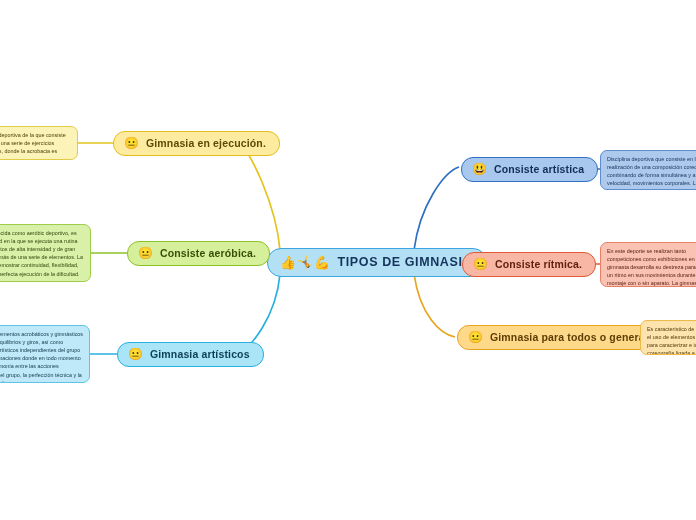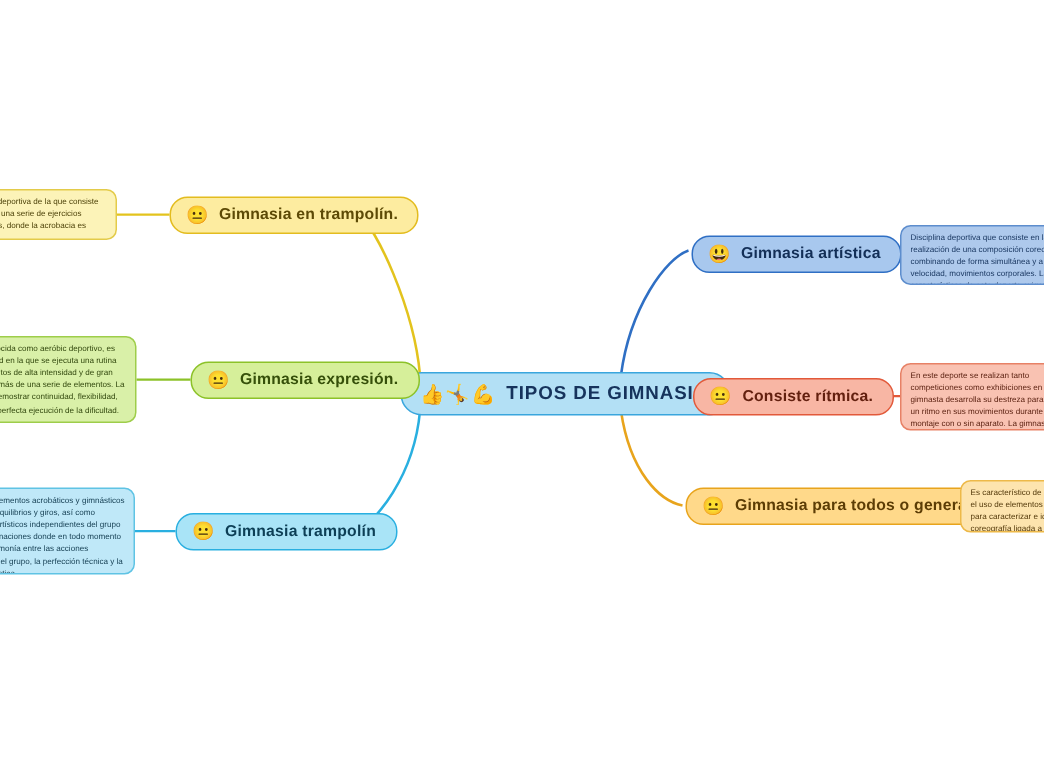--- a/index.html
+++ b/index.html
@@ -132,36 +132,36 @@
     <line x1="614" y1="337" x2="640" y2="337" stroke="#e8a41c" stroke-width="1.5"></line>
   </svg>
 
   <div class="central-node" style="left:267px; top:248px;">
     <span class="emoji-row">👍🤸💪</span>
     <span class="ctitle">TIPOS DE GIMNASIA</span>
   </div>
 
   <div class="branch-node n-yellow" style="left:113px; top:131px;">
     <span class="bemoji">😐</span>
-    <span class="blabel">Gimnasia en trampolín.</span>
+    <span class="blabel">Gimnasia en ejecución.</span>
   </div>
 
   <div class="branch-node n-green" style="left:127px; top:241px;">
     <span class="bemoji">😐</span>
-    <span class="blabel">Gimnasia expresión.</span>
+    <span class="blabel">Consiste aeróbica.</span>
   </div>
 
   <div class="branch-node n-cyan" style="left:117px; top:342px;">
     <span class="bemoji">😐</span>
-    <span class="blabel">Gimnasia trampolín</span>
+    <span class="blabel">Gimnasia artísticos</span>
   </div>
 
   <div class="branch-node n-blue" style="left:461px; top:157px;">
     <span class="bemoji">😃</span>
-    <span class="blabel">Gimnasia artística</span>
+    <span class="blabel">Consiste artística</span>
   </div>
 
   <div class="branch-node n-salmon" style="left:462px; top:252px;">
     <span class="bemoji">😐</span>
     <span class="blabel">Consiste rítmica.</span>
   </div>
 
   <div class="branch-node n-orange" style="left:457px; top:325px;">
     <span class="bemoji">😐</span>
     <span class="blabel">Gimnasia para todos o general</span>

